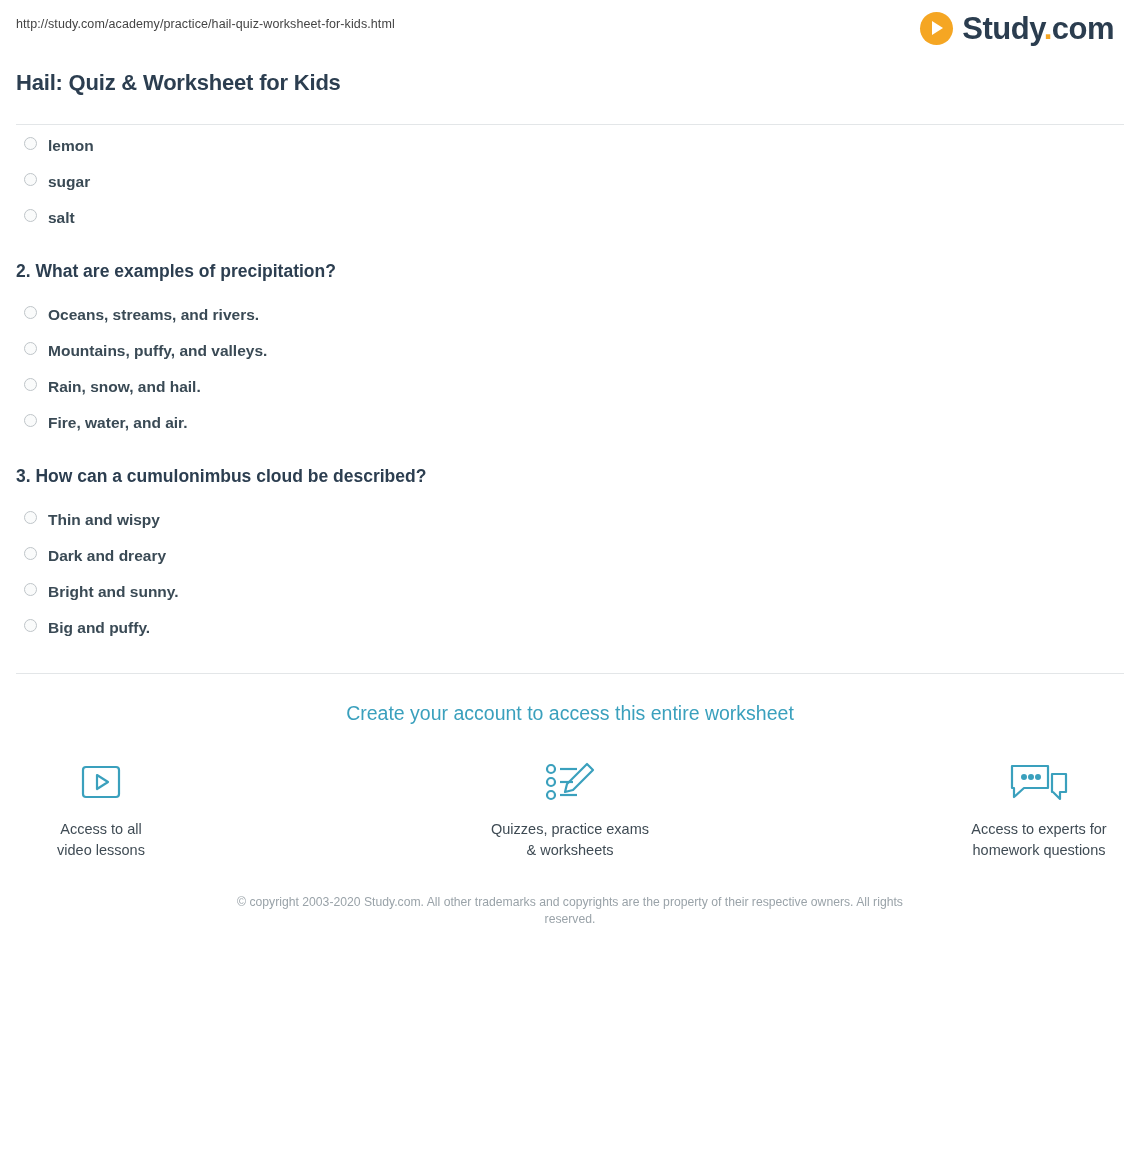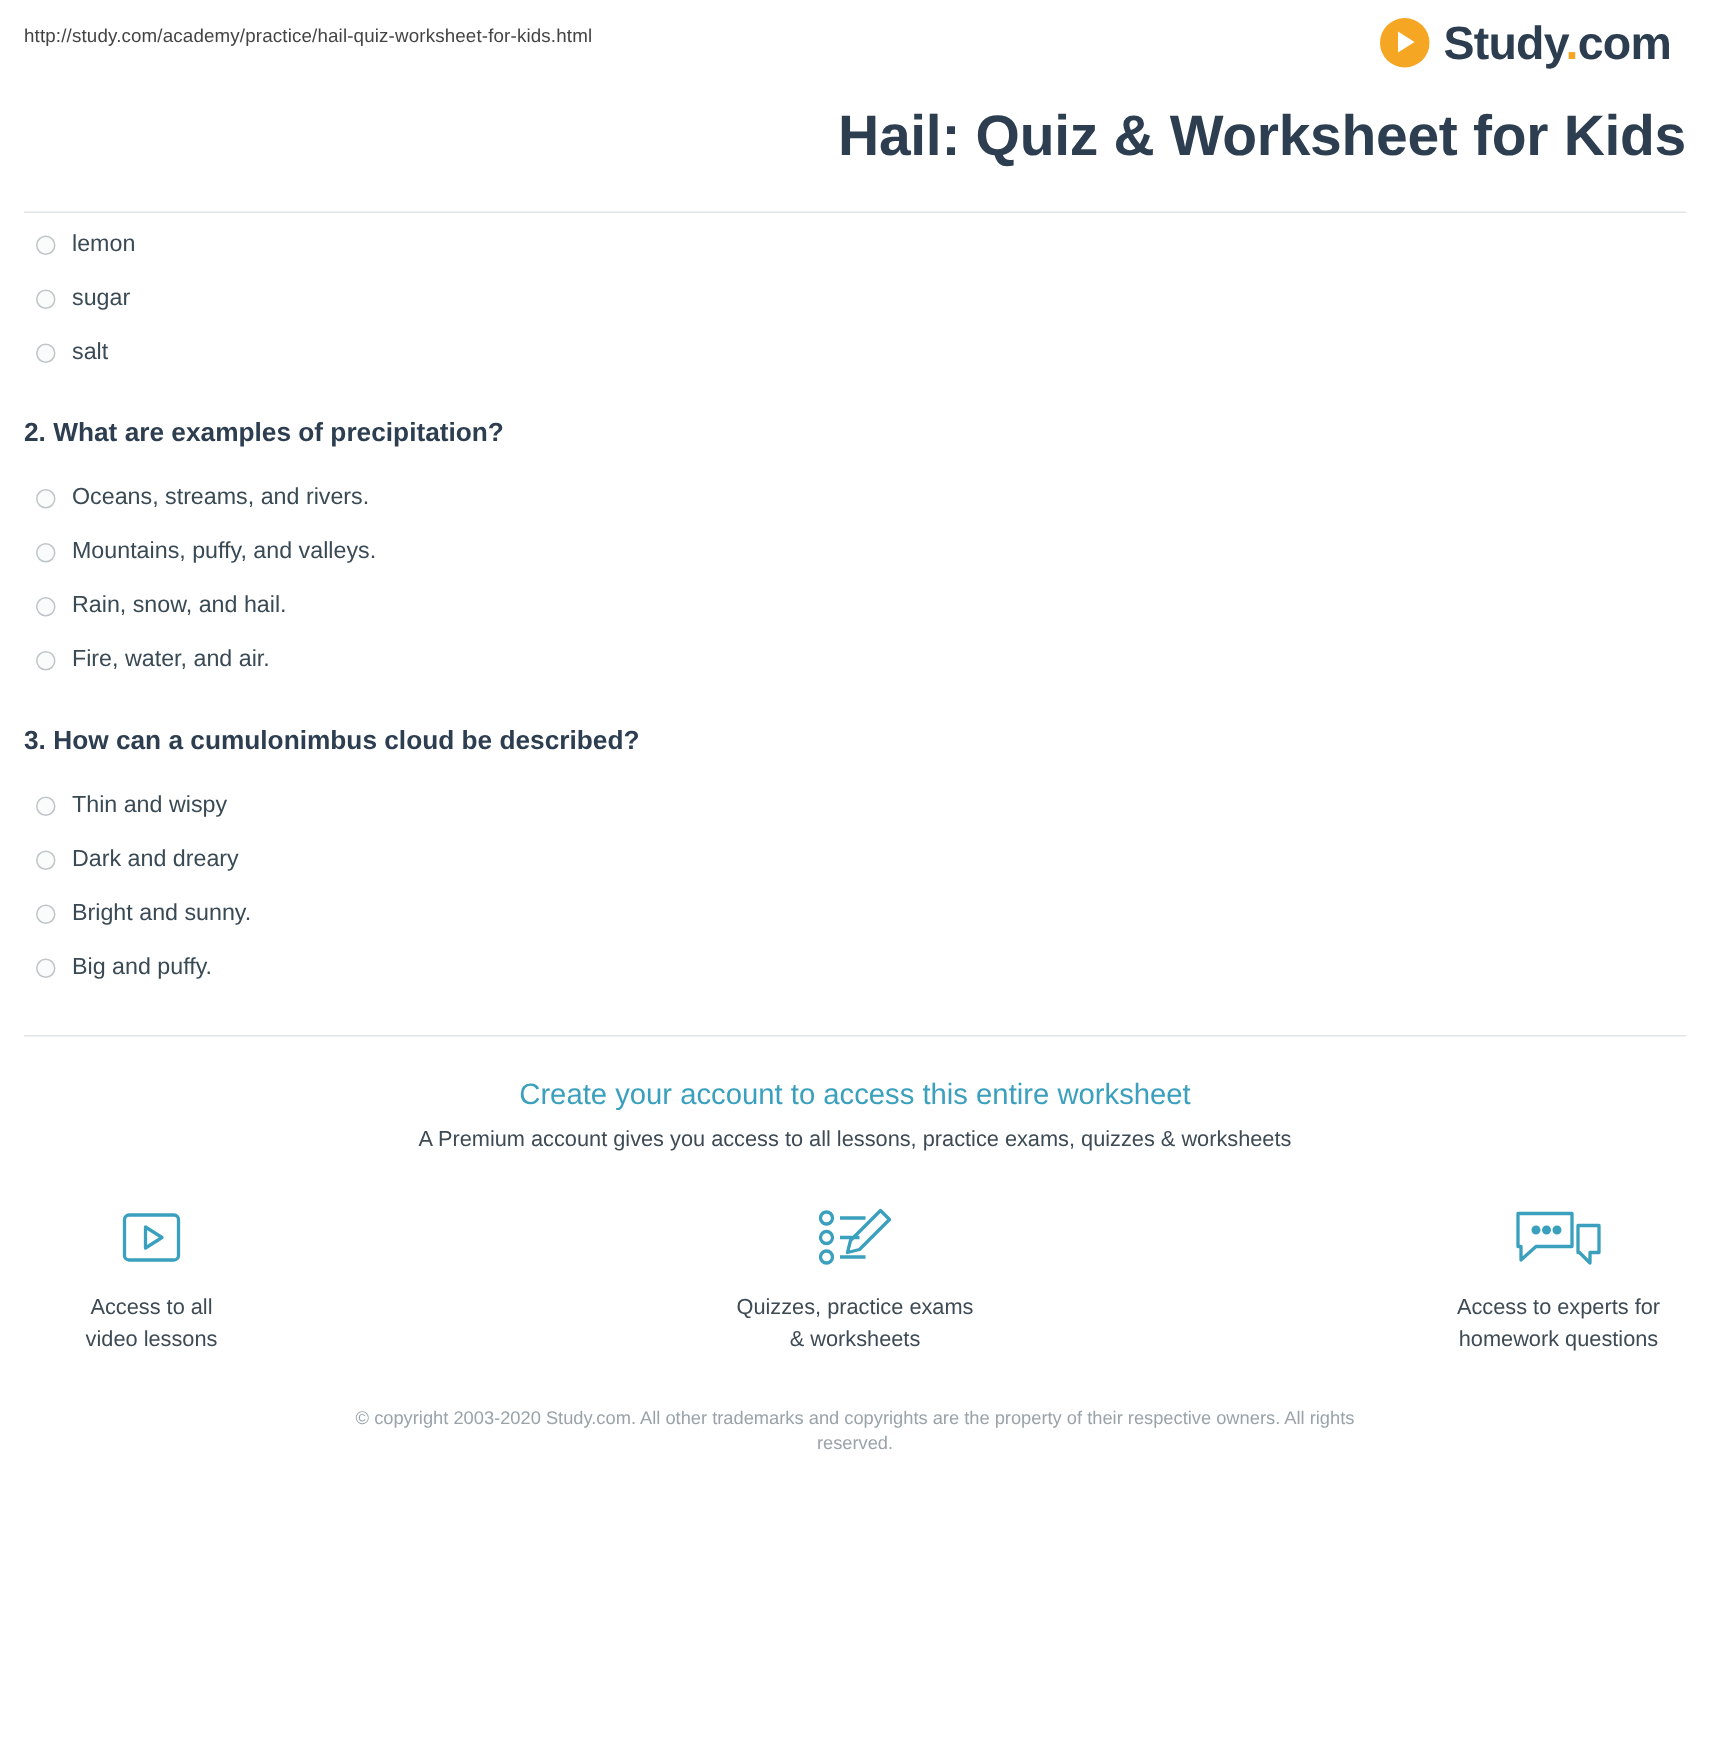--- a/index.html
+++ b/index.html
@@ -64,49 +64,49 @@
     font-weight: bold;
     color: #2b3d4f;
     letter-spacing: -0.5px;
     line-height: 1;
   }
   .logo-text .dot { color: #f5a623; }
   .logo-text .com { color: #2b3d4f; font-weight: bold; }
 
   
   h1.page-title {
-    font-size: 38px;
+    font-size: 22px;
     font-weight: bold;
     color: #2c3e50;
     margin: 14px 0 0 0;
     padding: 0 0 28px 0;
     letter-spacing: -0.2px;
-    text-align: right;
   }
   .rule {
     border: 0;
     border-top: 1px solid #e3e6e8;
     margin: 0 0 0 0;
   }
 
   
   .questions { padding-top: 6px; }
   .question { margin-bottom: 10px; }
   .q-text {
     font-size: 17.5px;
     font-weight: bold;
     color: #2c3e50;
     margin: 28px 0 18px 0;
   }
   .choice {
     display: flex;
-    align-items: center;
+    align-items: flex-start;
     gap: 11px;
     padding: 6px 0;
     margin-bottom: 6px;
+    font-weight: bold;
   }
   .radio {
     width: 13px;
     height: 13px;
     border-radius: 50%;
     border: 1px solid #bfc5c9;
     background: #fafbfb;
     flex: none;
     margin-left: 8px;
   }
@@ -238,21 +238,20 @@
         <span class="choice-label">Big and puffy.</span>
       </div>
     </div>
 
   </div>
 
   <hr class="promo-sep">
 
   <div class="promo">
     <div class="promo-title">Create your account to access this entire worksheet</div>
-    <p class="promo-sub">A Premium account gives you access to all lessons, practice exams, quizzes &amp; worksheets</p>
 
     <div class="features">
 
       <div class="feature">
         <div class="feature-icon">
           <svg width="48" height="44" viewBox="0 0 48 44" fill="none" stroke="#3aa0bd" stroke-width="2.2">
             <rect x="6" y="6" width="36" height="30" rx="3"></rect>
             <path d="M20 14 L31 21 L20 28 Z" stroke-linejoin="round"></path>
           </svg>
         </div>

